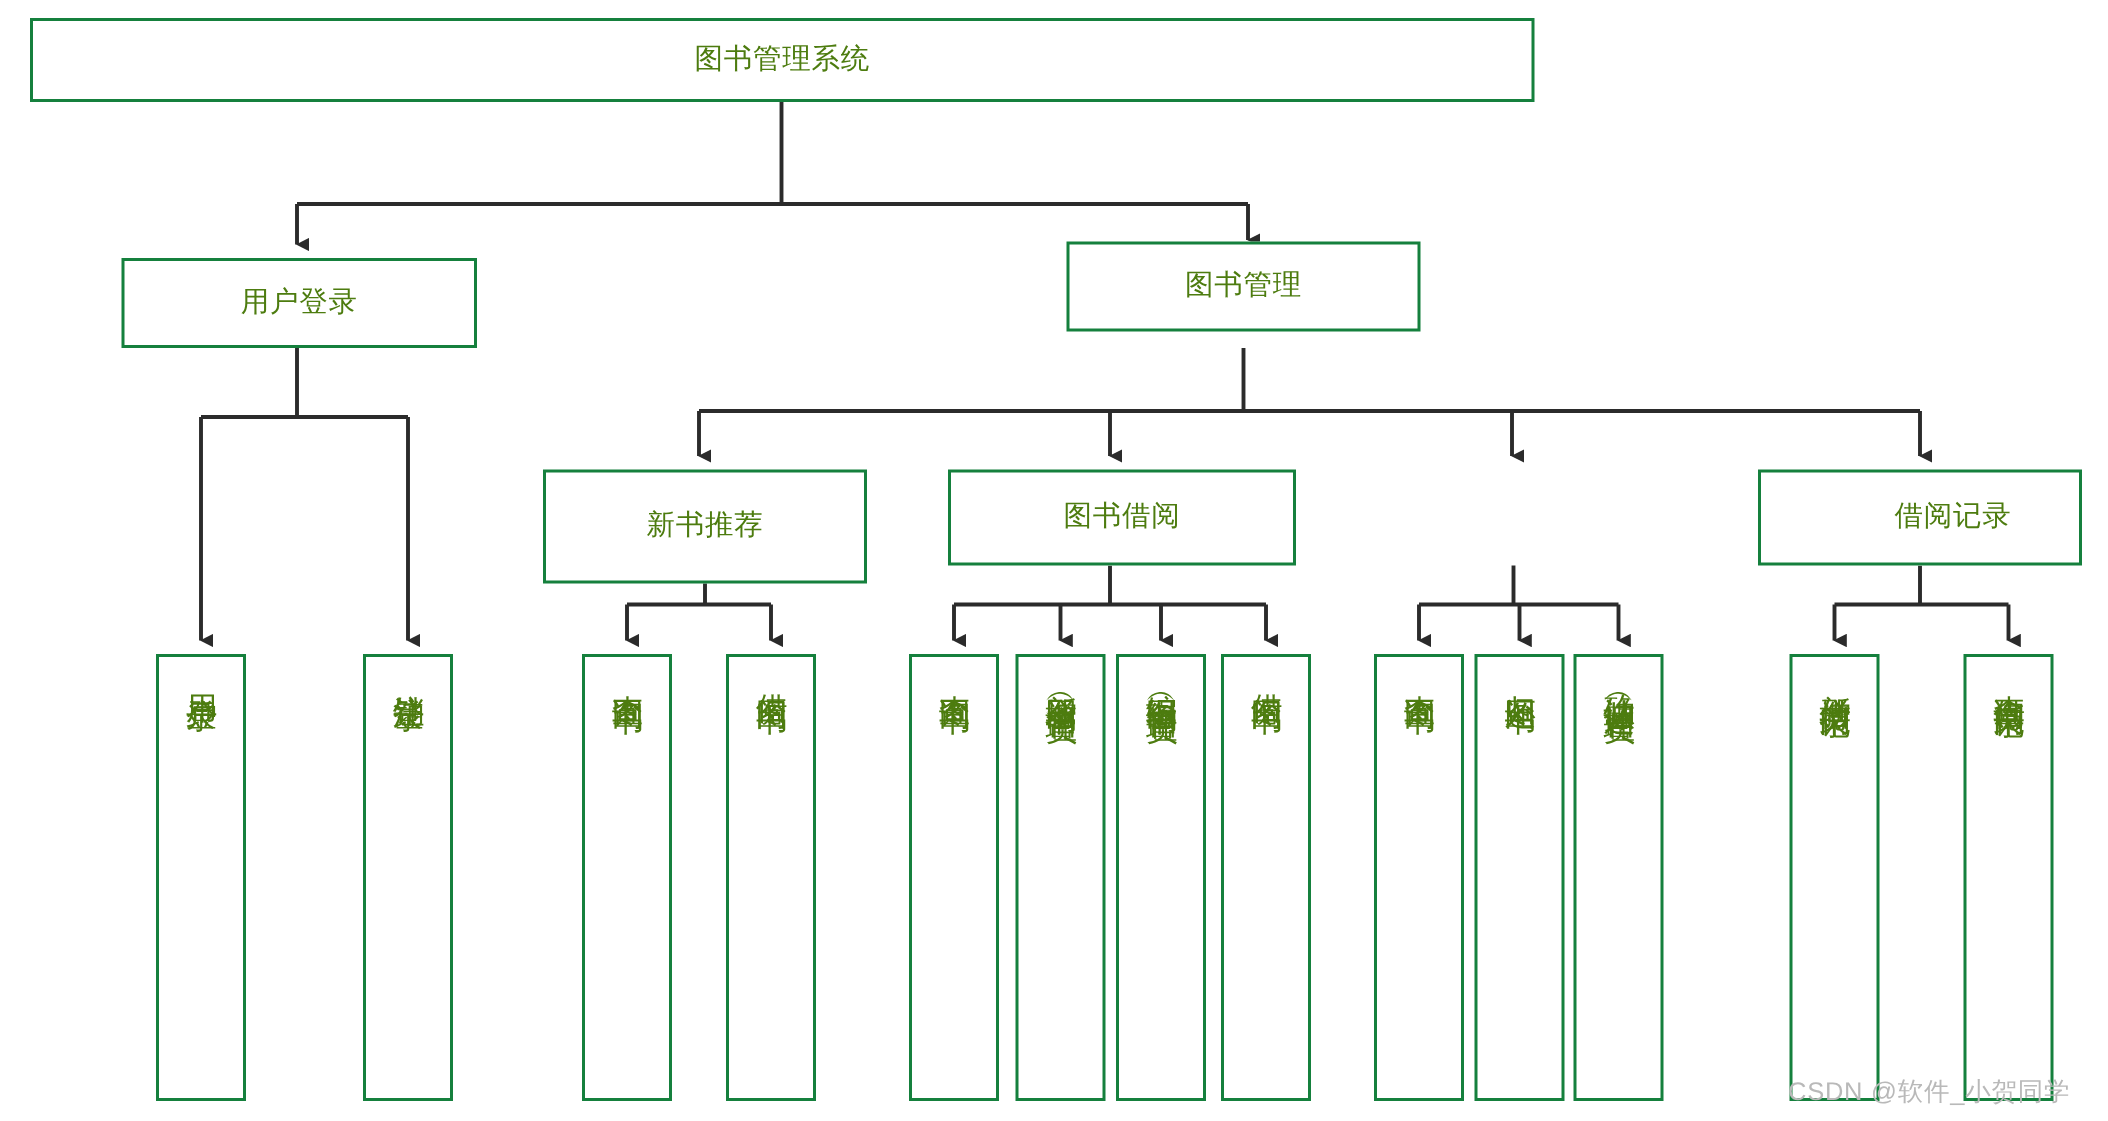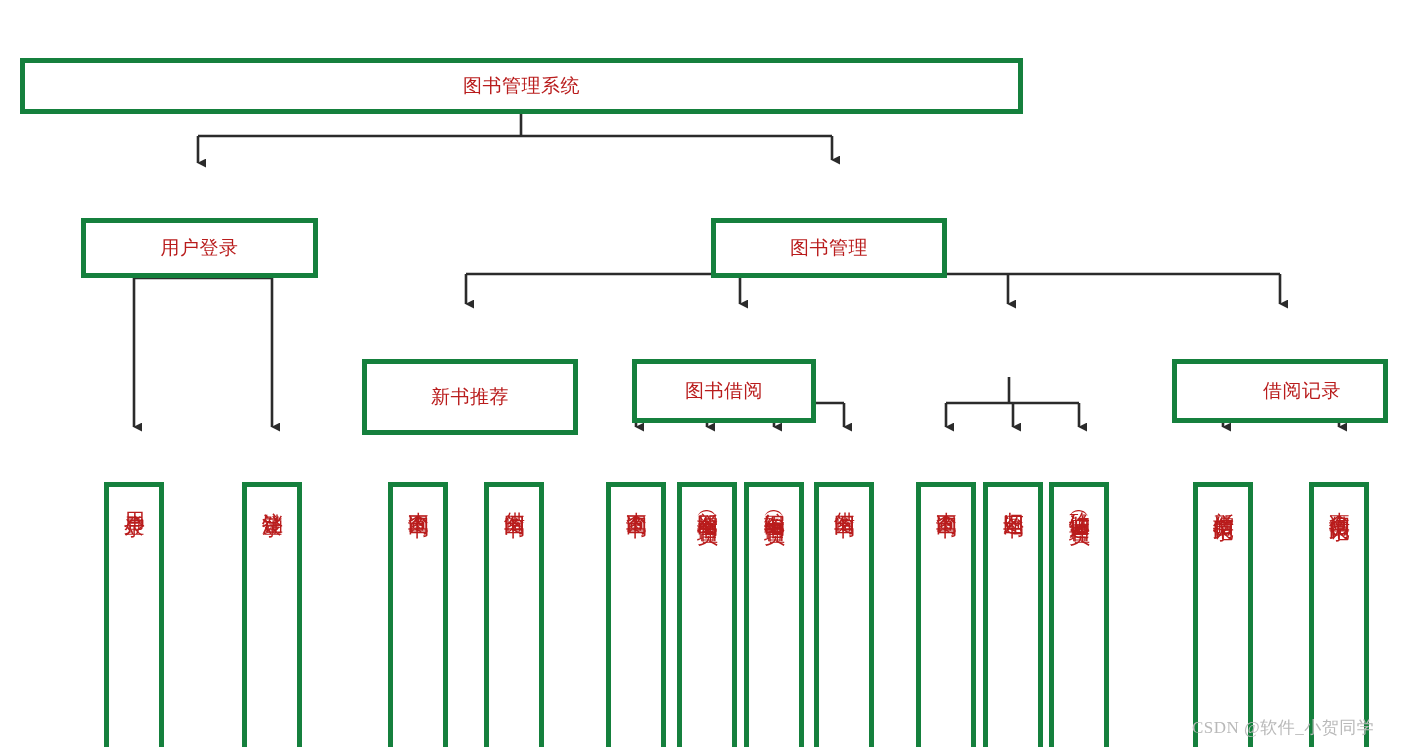--- a/index.html
+++ b/index.html
@@ -24,26 +24,25 @@
     left: 0;
     top: 0;
     width: 1405px;
     height: 747px;
     pointer-events: none;
   }
   .node {
     position: absolute;
     box-sizing: border-box;
     background: #ffffff;
-    border: 5px solid #15803d;
+    border: 2px solid #15803d;
     display: flex;
     align-items: center;
     justify-content: center;
-    color: #b91c1c;
-    margin-top: 46px;
+    color: #4d7c0f;
   }
   .node .label {
     text-align: center;
     line-height: 1.12;
     letter-spacing: 0.5px;
   }
   .node.horizontal .label {
     writing-mode: horizontal-tb;
     font-size: 19px;
   }
@@ -61,21 +60,21 @@
     white-space: nowrap;
   }
   .watermark {
     position: absolute;
     left: 1192px;
     top: 716px;
     font-size: 17px;
     color: #b9b9b9;
     letter-spacing: 0.5px;
     white-space: nowrap;
-    font-family: Liberation Serif, serif;
+    font-family: Liberation Sans, sans-serif;
   }
 </style>
 </head>
 <body>
 
 <div id="diagram-root">
 
   <svg class="connectors" viewBox="0 0 1405 747" xmlns="http://www.w3.org/2000/svg">
     <defs>
       <marker id="arrowhead" markerWidth="9" markerHeight="9" refX="4.5" refY="8.2" orient="auto" markerUnits="userSpaceOnUse">
@@ -126,28 +125,28 @@
     </g>
   </svg>
 
   <div class="node horizontal" style="left:20px; top:12px; width:1003px; height:56px;">
     <span class="label">图书管理系统</span>
   </div>
 
   <div class="node horizontal" style="left:81px; top:172px; width:237px; height:60px;">
     <span class="label">用户登录</span>
   </div>
-  <div class="node horizontal" style="left:711px; top:172px; width:236px; height:60px;">
+  <div class="node horizontal" style="left:711px; top:161px; width:236px; height:60px;">
     <span class="label">图书管理</span>
   </div>
 
   <div class="node horizontal" style="left:362px; top:313px; width:216px; height:76px;">
     <span class="label">新书推荐</span>
   </div>
-  <div class="node horizontal" style="left:632px; top:313px; width:184px; height:64px;">
+  <div class="node horizontal" style="left:632px; top:313px; width:232px; height:64px;">
     <span class="label">图书借阅</span>
   </div>
   <div class="node horizontal" style="left:1172px; top:313px; width:216px; height:64px;padding-left:44px;">
     <span class="label">借阅记录</span>
   </div>
 
   <div class="node vertical" style="left:104px; top:436px; width:60px; height:298px;">
     <span class="label">用户登录</span>
   </div>
   <div class="node vertical" style="left:242px; top:436px; width:60px; height:298px;">

